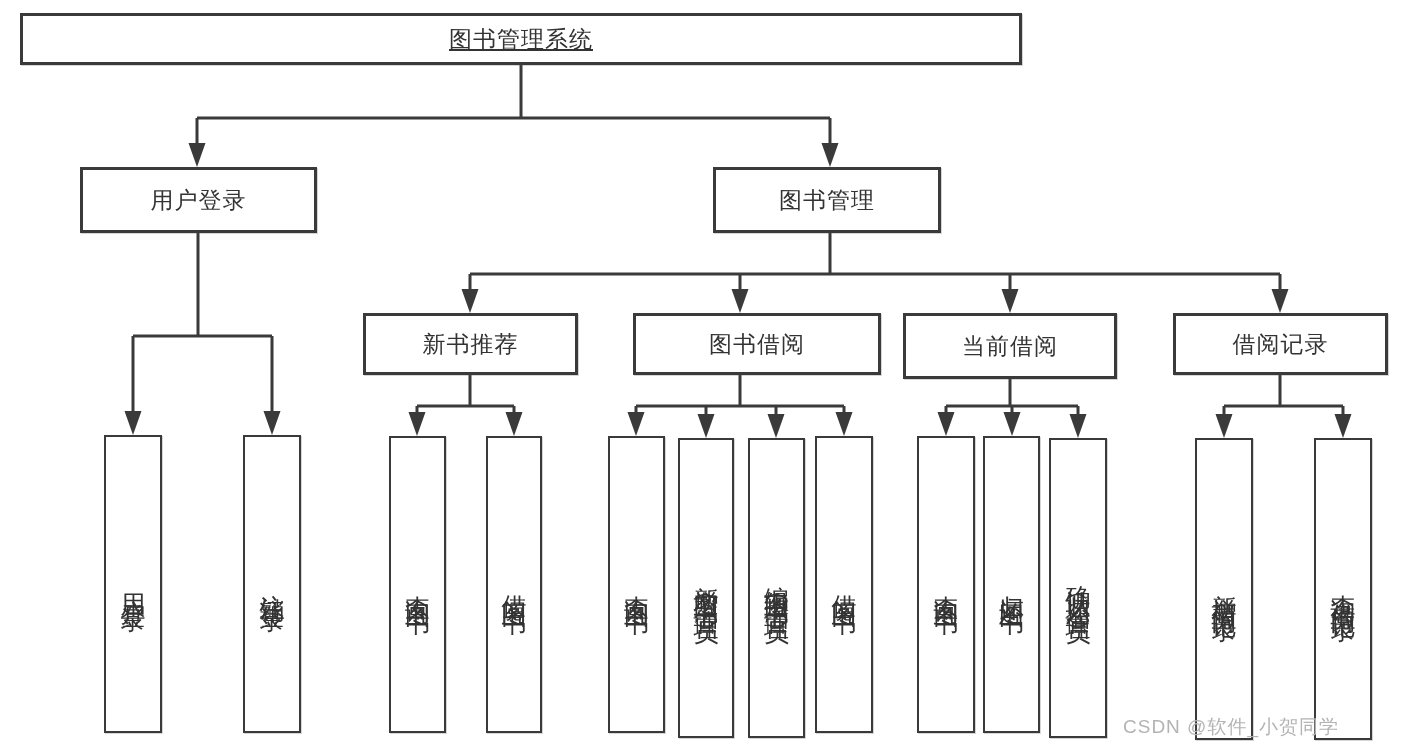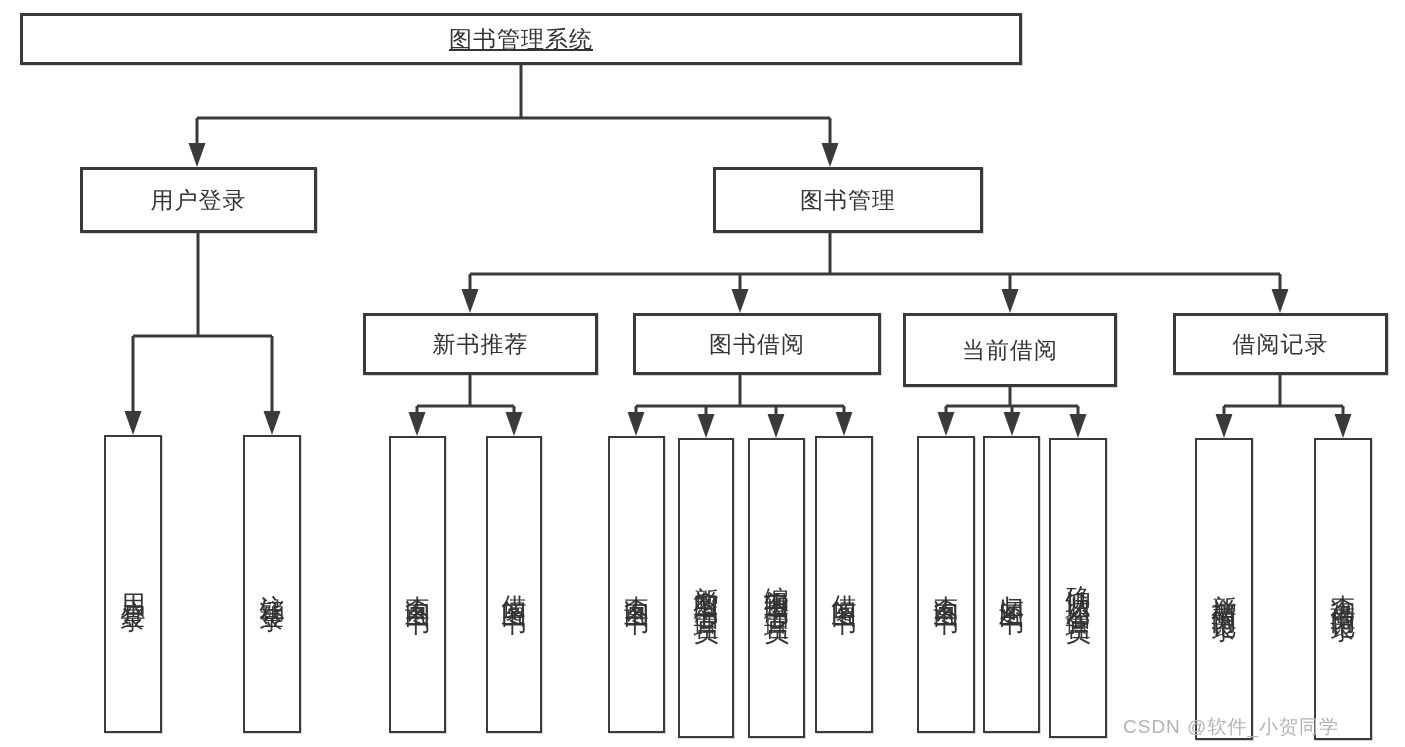--- a/index.html
+++ b/index.html
@@ -123,31 +123,31 @@
       </g>
   </svg>
 
   <div class="node" style="left:20px; top:13px; width:1002px; height:52px;text-decoration:underline;">
     <span class="lbl">图书管理系统</span>
   </div>
 
   <div class="node" style="left:80px; top:167px; width:237px; height:66px;">
     <span class="lbl">用户登录</span>
   </div>
-  <div class="node" style="left:713px; top:167px; width:270px; height:66px;">
+  <div class="node" style="left:713px; top:167px; width:228px; height:66px;">
     <span class="lbl">图书管理</span>
   </div>
 
-  <div class="node" style="left:363px; top:313px; width:235px; height:62px;">
+  <div class="node" style="left:363px; top:313px; width:215px; height:62px;">
     <span class="lbl">新书推荐</span>
   </div>
   <div class="node" style="left:633px; top:313px; width:248px; height:62px;">
     <span class="lbl">图书借阅</span>
   </div>
-  <div class="node" style="left:903px; top:313px; width:214px; height:74px;">
+  <div class="node" style="left:903px; top:313px; width:214px; height:66px;">
     <span class="lbl">当前借阅</span>
   </div>
   <div class="node" style="left:1173px; top:313px; width:215px; height:62px;">
     <span class="lbl">借阅记录</span>
   </div>
 
   <div class="leaf" style="left:104px; top:435px; width:58px; height:298px;">
     <span class="vtext">用户登录</span>
   </div>
   <div class="leaf" style="left:243px; top:435px; width:58px; height:298px;">

